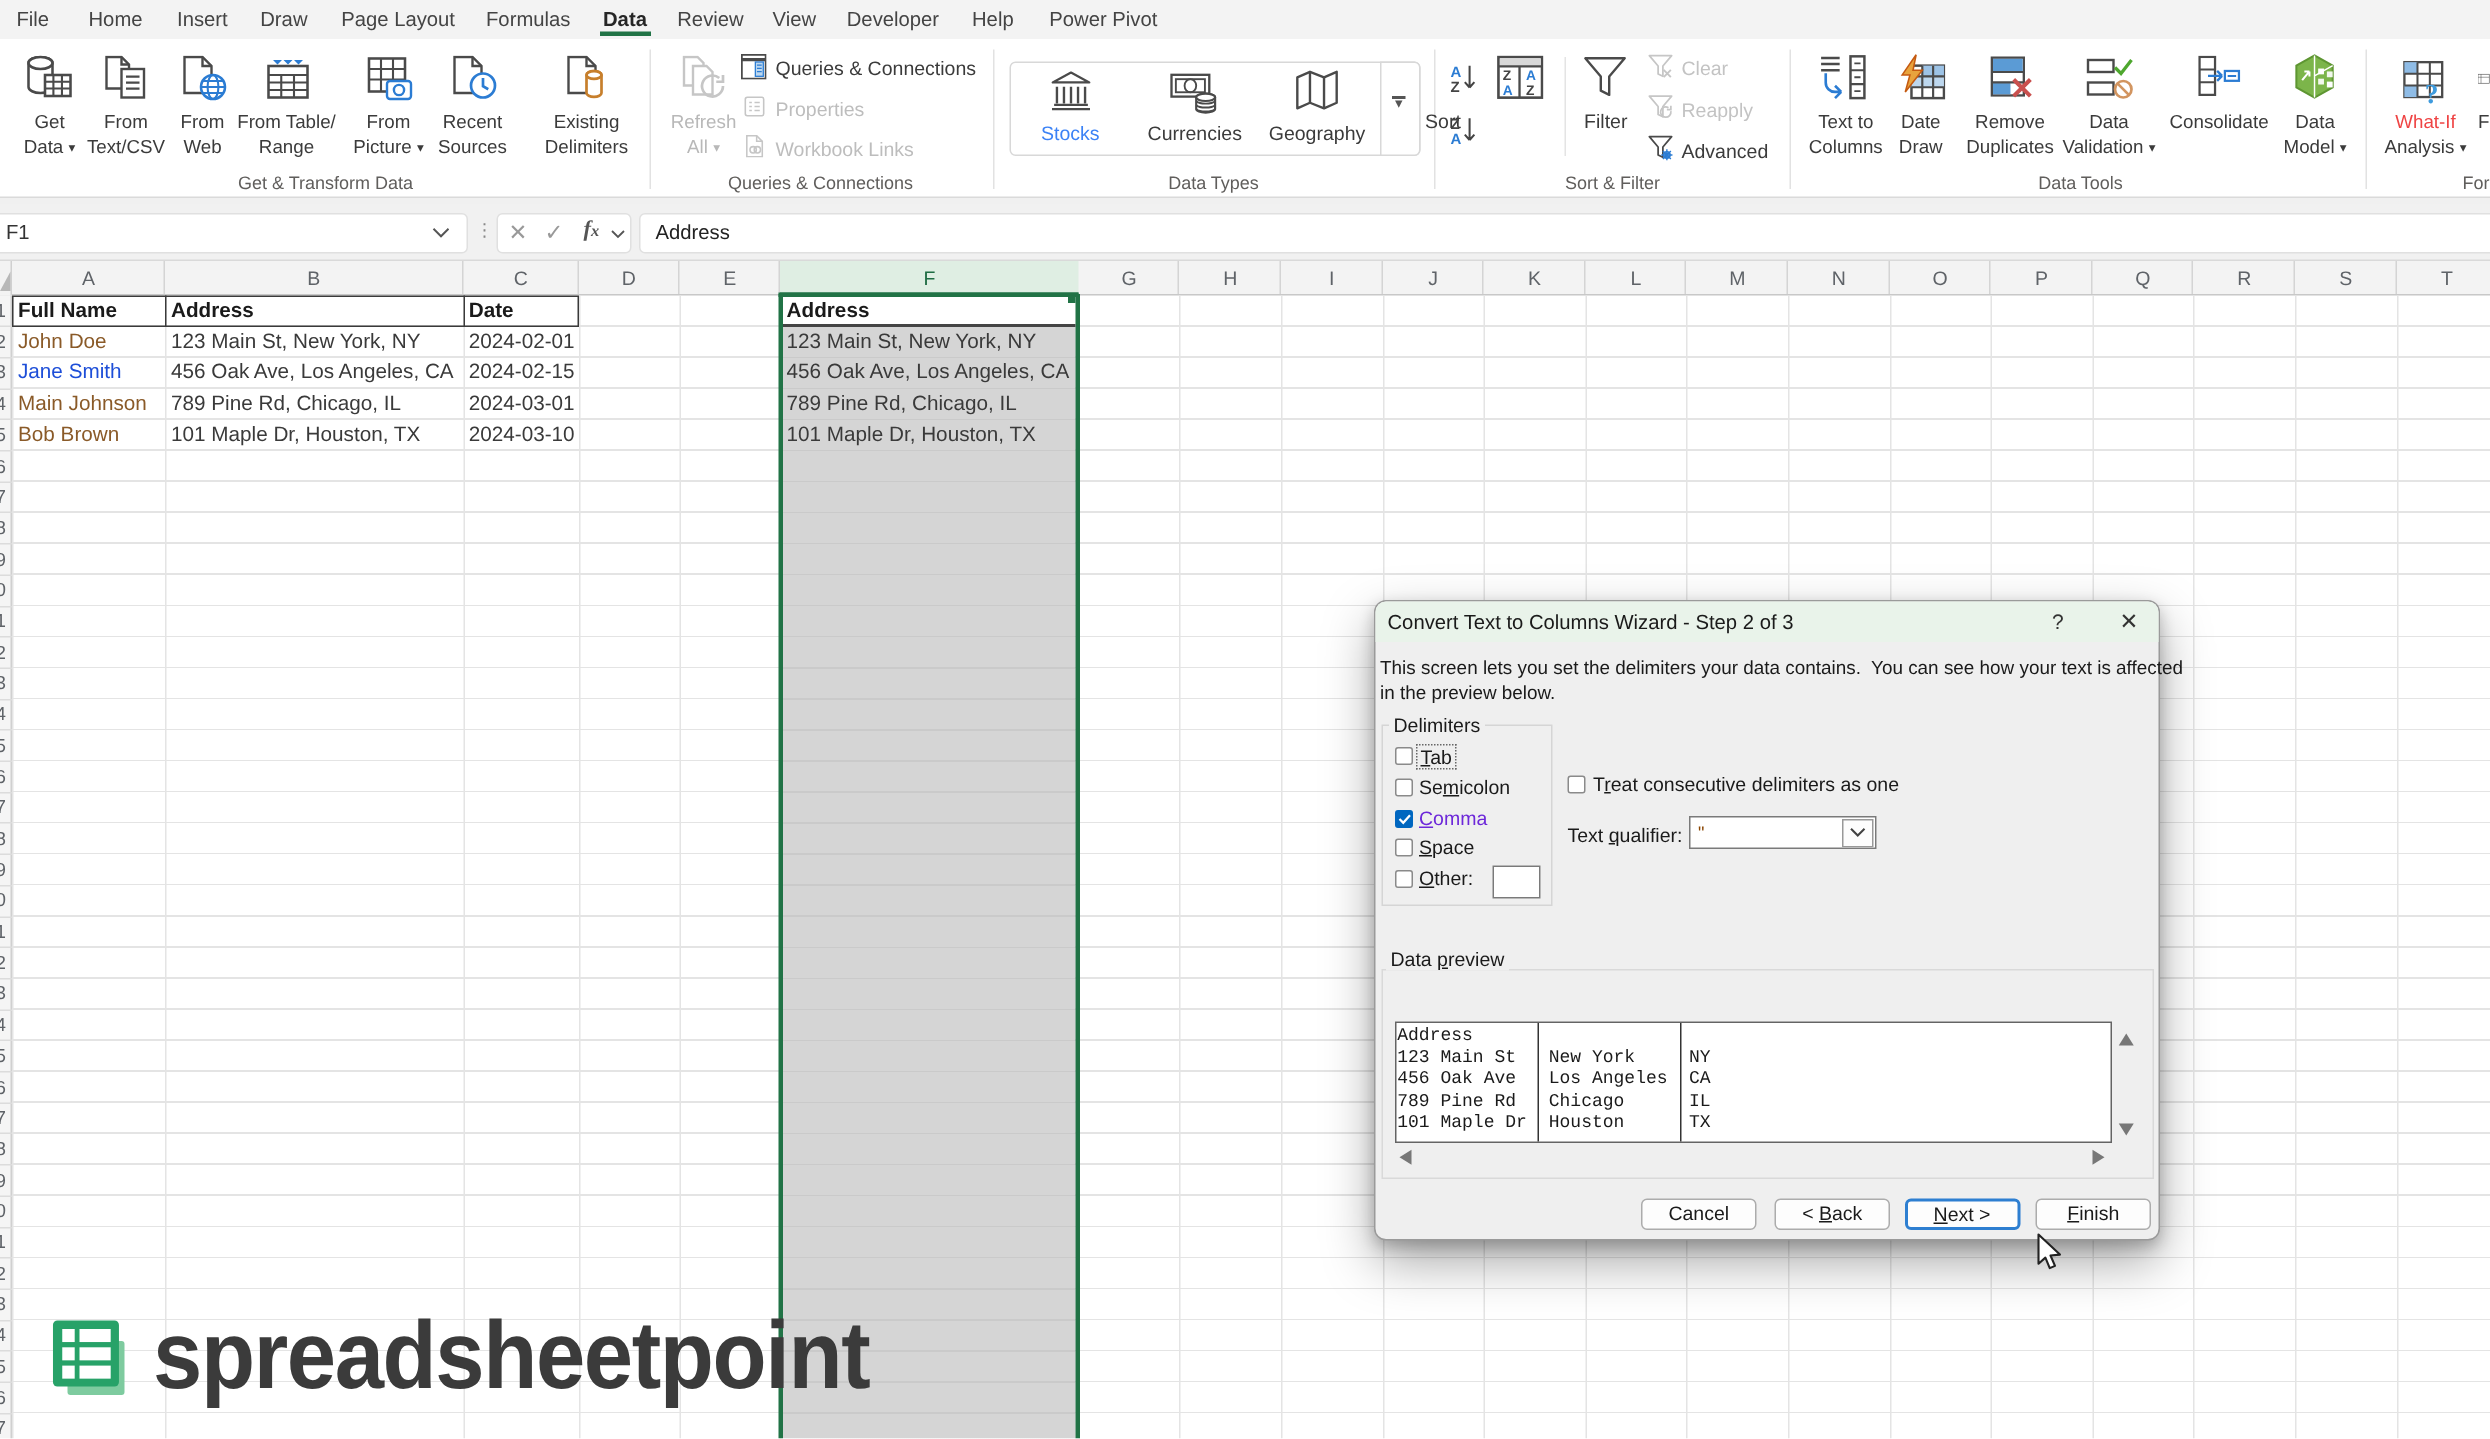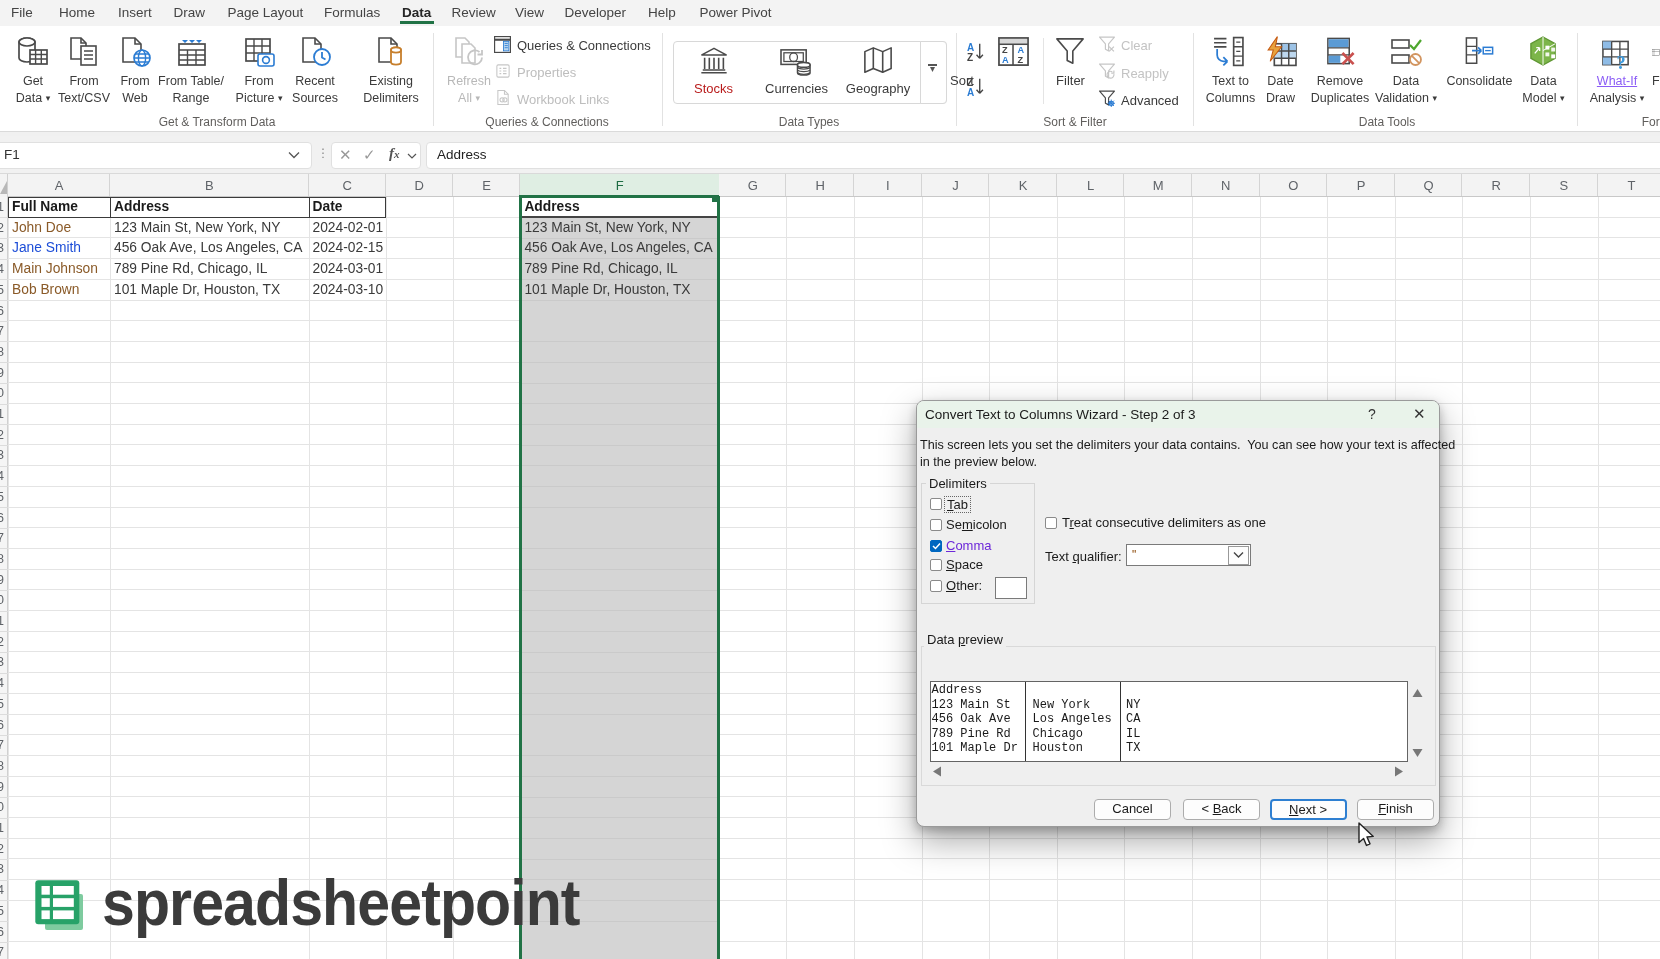--- a/index.html
+++ b/index.html
@@ -52,41 +52,41 @@
 <div class="tx" style="left:391px;top:90.5px;transform:translateX(-50%);font-size:12.5px;color:#3b3b3b;">Delimiters</div>
 <div class="tx" style="left:469px;top:74px;transform:translateX(-50%);font-size:12.5px;color:#B8B8B8;">Refresh</div>
 <div class="tx" style="left:469px;top:90.5px;transform:translateX(-50%);font-size:12.5px;color:#B8B8B8;">All <span style="font-size:9px;position:relative;top:-1px;">▾</span></div>
 <div class="tx" style="left:517px;top:38px;font-size:13px;color:#3b3b3b;">Queries &amp; Connections</div>
 <div class="tx" style="left:517px;top:65px;font-size:13px;color:#BDBDBD;">Properties</div>
 <div class="tx" style="left:517px;top:92px;font-size:13px;color:#BDBDBD;">Workbook Links</div>
 <div class="abs" style="left:672.7px;top:40.5px;width:271.9px;height:61.5px;border:1px solid #D8D8D8;border-radius:4px;background:#fff;"></div>
 <div class="abs" style="left:920px;top:40.5px;width:24.6px;height:61.5px;border:1px solid #D8D8D8;border-radius:0 4px 4px 0;background:#fff;"></div>
 <div class="abs" style="left:928px;top:64px;width:9px;height:1.5px;background:#555;"></div>
 <div class="tx" style="left:932.5px;top:63px;transform:translateX(-50%);font-size:10px;color:#555;">▾</div>
-<div class="tx" style="left:713.5px;top:81px;transform:translateX(-50%);font-size:13px;color:#b91c1c;">Stocks</div>
+<div class="tx" style="left:713.5px;top:81px;transform:translateX(-50%);font-size:13px;color:#3b82f6;">Stocks</div>
 <div class="tx" style="left:796.5px;top:81px;transform:translateX(-50%);font-size:13px;color:#3b3b3b;">Currencies</div>
 <div class="tx" style="left:878px;top:81px;transform:translateX(-50%);font-size:13px;color:#3b3b3b;">Geography</div>
 <div class="tx" style="left:962px;top:73px;transform:translateX(-50%);font-size:13px;color:#3b3b3b;">Sort</div>
 <div class="abs" style="left:1042.5px;top:38px;width:1px;height:66px;background:#E4E4E4;"></div>
 <div class="tx" style="left:1070.5px;top:73px;transform:translateX(-50%);font-size:13px;color:#3b3b3b;">Filter</div>
 <div class="tx" style="left:1121px;top:38px;font-size:13px;color:#C3C3C3;">Clear</div>
 <div class="tx" style="left:1121px;top:65.5px;font-size:13px;color:#C3C3C3;">Reapply</div>
 <div class="tx" style="left:1121px;top:93px;font-size:13px;color:#3b3b3b;">Advanced</div>
 <div class="tx" style="left:1230.5px;top:74px;transform:translateX(-50%);font-size:12.5px;color:#3b3b3b;">Text to</div>
 <div class="tx" style="left:1230.5px;top:90.5px;transform:translateX(-50%);font-size:12.5px;color:#3b3b3b;">Columns</div>
 <div class="tx" style="left:1280.5px;top:74px;transform:translateX(-50%);font-size:12.5px;color:#3b3b3b;">Date</div>
 <div class="tx" style="left:1280.5px;top:90.5px;transform:translateX(-50%);font-size:12.5px;color:#3b3b3b;">Draw</div>
 <div class="tx" style="left:1340px;top:74px;transform:translateX(-50%);font-size:12.5px;color:#3b3b3b;">Remove</div>
 <div class="tx" style="left:1340px;top:90.5px;transform:translateX(-50%);font-size:12.5px;color:#3b3b3b;">Duplicates</div>
 <div class="tx" style="left:1406px;top:74px;transform:translateX(-50%);font-size:12.5px;color:#3b3b3b;">Data</div>
 <div class="tx" style="left:1406px;top:90.5px;transform:translateX(-50%);font-size:12.5px;color:#3b3b3b;">Validation <span style="font-size:9px;position:relative;top:-1px;">▾</span></div>
 <div class="tx" style="left:1479.4px;top:74px;transform:translateX(-50%);font-size:12.5px;color:#3b3b3b;">Consolidate</div>
 <div class="tx" style="left:1543.4px;top:74px;transform:translateX(-50%);font-size:12.5px;color:#3b3b3b;">Data</div>
 <div class="tx" style="left:1543.4px;top:90.5px;transform:translateX(-50%);font-size:12.5px;color:#3b3b3b;">Model <span style="font-size:9px;position:relative;top:-1px;">▾</span></div>
-<div class="tx" style="left:1617px;top:74px;transform:translateX(-50%);font-size:12.5px;color:#8b5cf6;text-decoration:underline;">What-If</div>
+<div class="tx" style="left:1617px;top:74px;transform:translateX(-50%);font-size:12.5px;color:#ef4444;">What-If</div>
 <div class="tx" style="left:1617px;top:90.5px;transform:translateX(-50%);font-size:12.5px;color:#3b3b3b;">Analysis <span style="font-size:9px;position:relative;top:-1px;">▾</span></div>
 <div class="tx" style="left:1652px;top:74px;font-size:12.5px;color:#3b3b3b;">Fore</div>
 <svg class="abs" style="left:17px;top:37px;" width="32" height="32" viewBox="0 0 32 32" fill="none">
     <path d="M2 5c0-2.2 3.6-4 8-4s8 1.8 8 4v16c0 2.2-3.6 4-8 4s-8-1.8-8-4z" stroke="#4a4a4a" stroke-width="1.7" fill="#fff"></path>
 <ellipse cx="10" cy="5" rx="8" ry="4" stroke="#4a4a4a" stroke-width="1.7" fill="#fff"></ellipse>
 <rect x="13" y="13" width="17" height="14" fill="#fff" stroke="#4a4a4a" stroke-width="1.7"></rect>
 <path d="M13 17.5h17M13 22h17M18.6 13v14M24.3 13v14" stroke="#4a4a4a" stroke-width="1.4"></path>
   </svg>
 <svg class="abs" style="left:69px;top:37px;" width="32" height="32" viewBox="0 0 32 32" fill="none">
     <path d="M2 1h10l5 5v16H2z" stroke="#4a4a4a" stroke-width="1.6" fill="#fff"></path>

